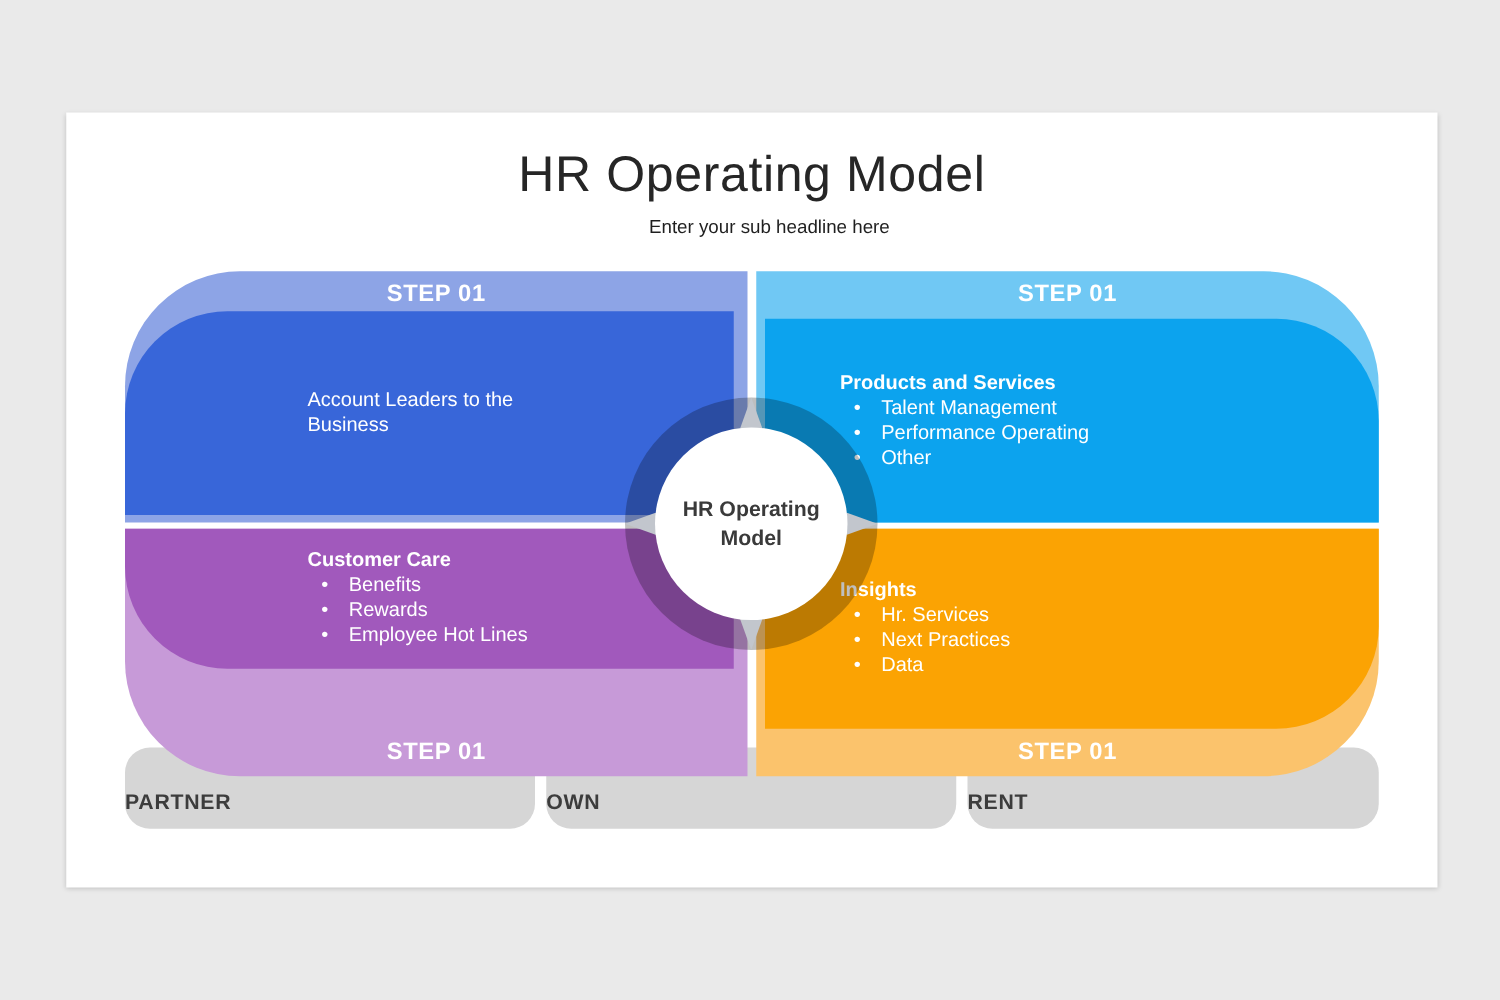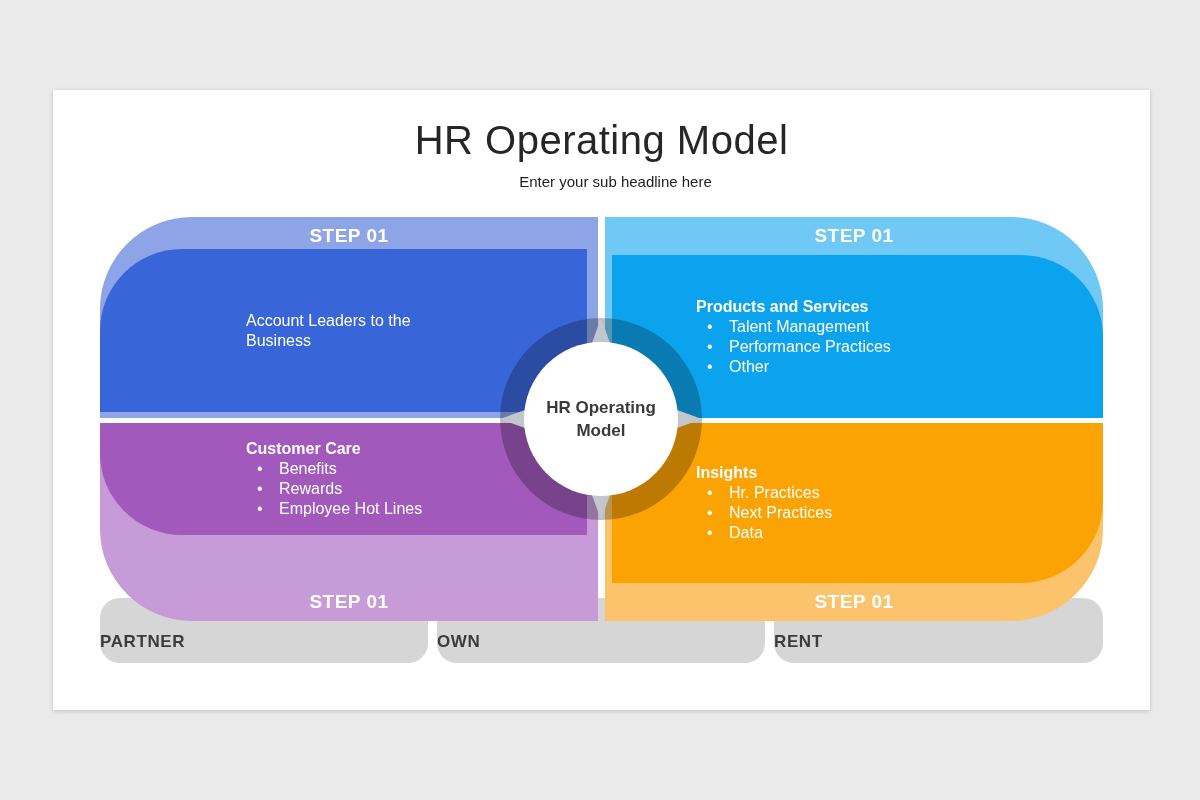--- a/index.html
+++ b/index.html
@@ -34,21 +34,21 @@
   .outer-bl .step-label,.outer-br .step-label{bottom:8px;}
 
   
   .inner{position:absolute;display:flex;flex-direction:column;justify-content:center;
     z-index:3;box-sizing:border-box;}
   .inner-tl{left:0;top:32px;width:487px;height:163px;background:#3866d9;border-radius:82px 0 0 0;}
   .inner-tr{left:512px;top:38px;width:491px;height:163px;background:#0ca3ee;border-radius:0 82px 0 0;}
   .inner-bl{left:0;top:206px;width:487px;height:112px;background:#a159bc;border-radius:0 0 0 82px;}
   .inner-br{left:512px;top:206px;width:491px;height:160px;background:#fba303;border-radius:0 0 82px 0;justify-content:center;}
   .content{margin-left:146px;width:228px;color:#ffffff;font-size:16px;line-height:20px;}
-  .inner-tr .content,.inner-br .content{margin-left:84px;}
+  .inner-tr .content,.inner-br .content{margin-left:60px;}
   .heading{font-weight:700;}
   .content ul{list-style:none;margin:0;padding:0;}
   .content li{position:relative;padding-left:33px;}
   .content li::before{content:"\2022";position:absolute;left:11px;}
 
   
   .ring{position:absolute;left:400px;top:101px;width:202px;height:202px;border-radius:50%;
     background:rgba(0,0,0,0.25);z-index:4;}
   .notch{position:absolute;background:#c2c6cd;z-index:5;}
   .notch-top{left:492px;top:101px;width:18px;height:25px;clip-path:polygon(50% 0,100% 100%,0 100%);}
@@ -91,21 +91,21 @@
       </div>
 
       <div class="outer outer-tr">
         <div class="step-label">STEP 01</div>
       </div>
       <div class="inner inner-tr">
         <div class="content">
           <div class="heading">Products and Services</div>
           <ul>
             <li>Talent Management</li>
-            <li>Performance Practices</li>
+            <li>Performance Operating</li>
             <li>Other</li>
           </ul>
         </div>
       </div>
 
       <div class="outer outer-bl">
         <div class="step-label">STEP 01</div>
       </div>
       <div class="inner inner-bl">
         <div class="content">
@@ -118,21 +118,21 @@
         </div>
       </div>
 
       <div class="outer outer-br">
         <div class="step-label">STEP 01</div>
       </div>
       <div class="inner inner-br">
         <div class="content">
           <div class="heading">Insights</div>
           <ul>
-            <li>Hr. Practices</li>
+            <li>Hr. Services</li>
             <li>Next Practices</li>
             <li>Data</li>
           </ul>
         </div>
       </div>
 
       <div class="ring"></div>
       <div class="notch notch-top"></div>
       <div class="notch notch-bottom"></div>
       <div class="notch notch-left"></div>

